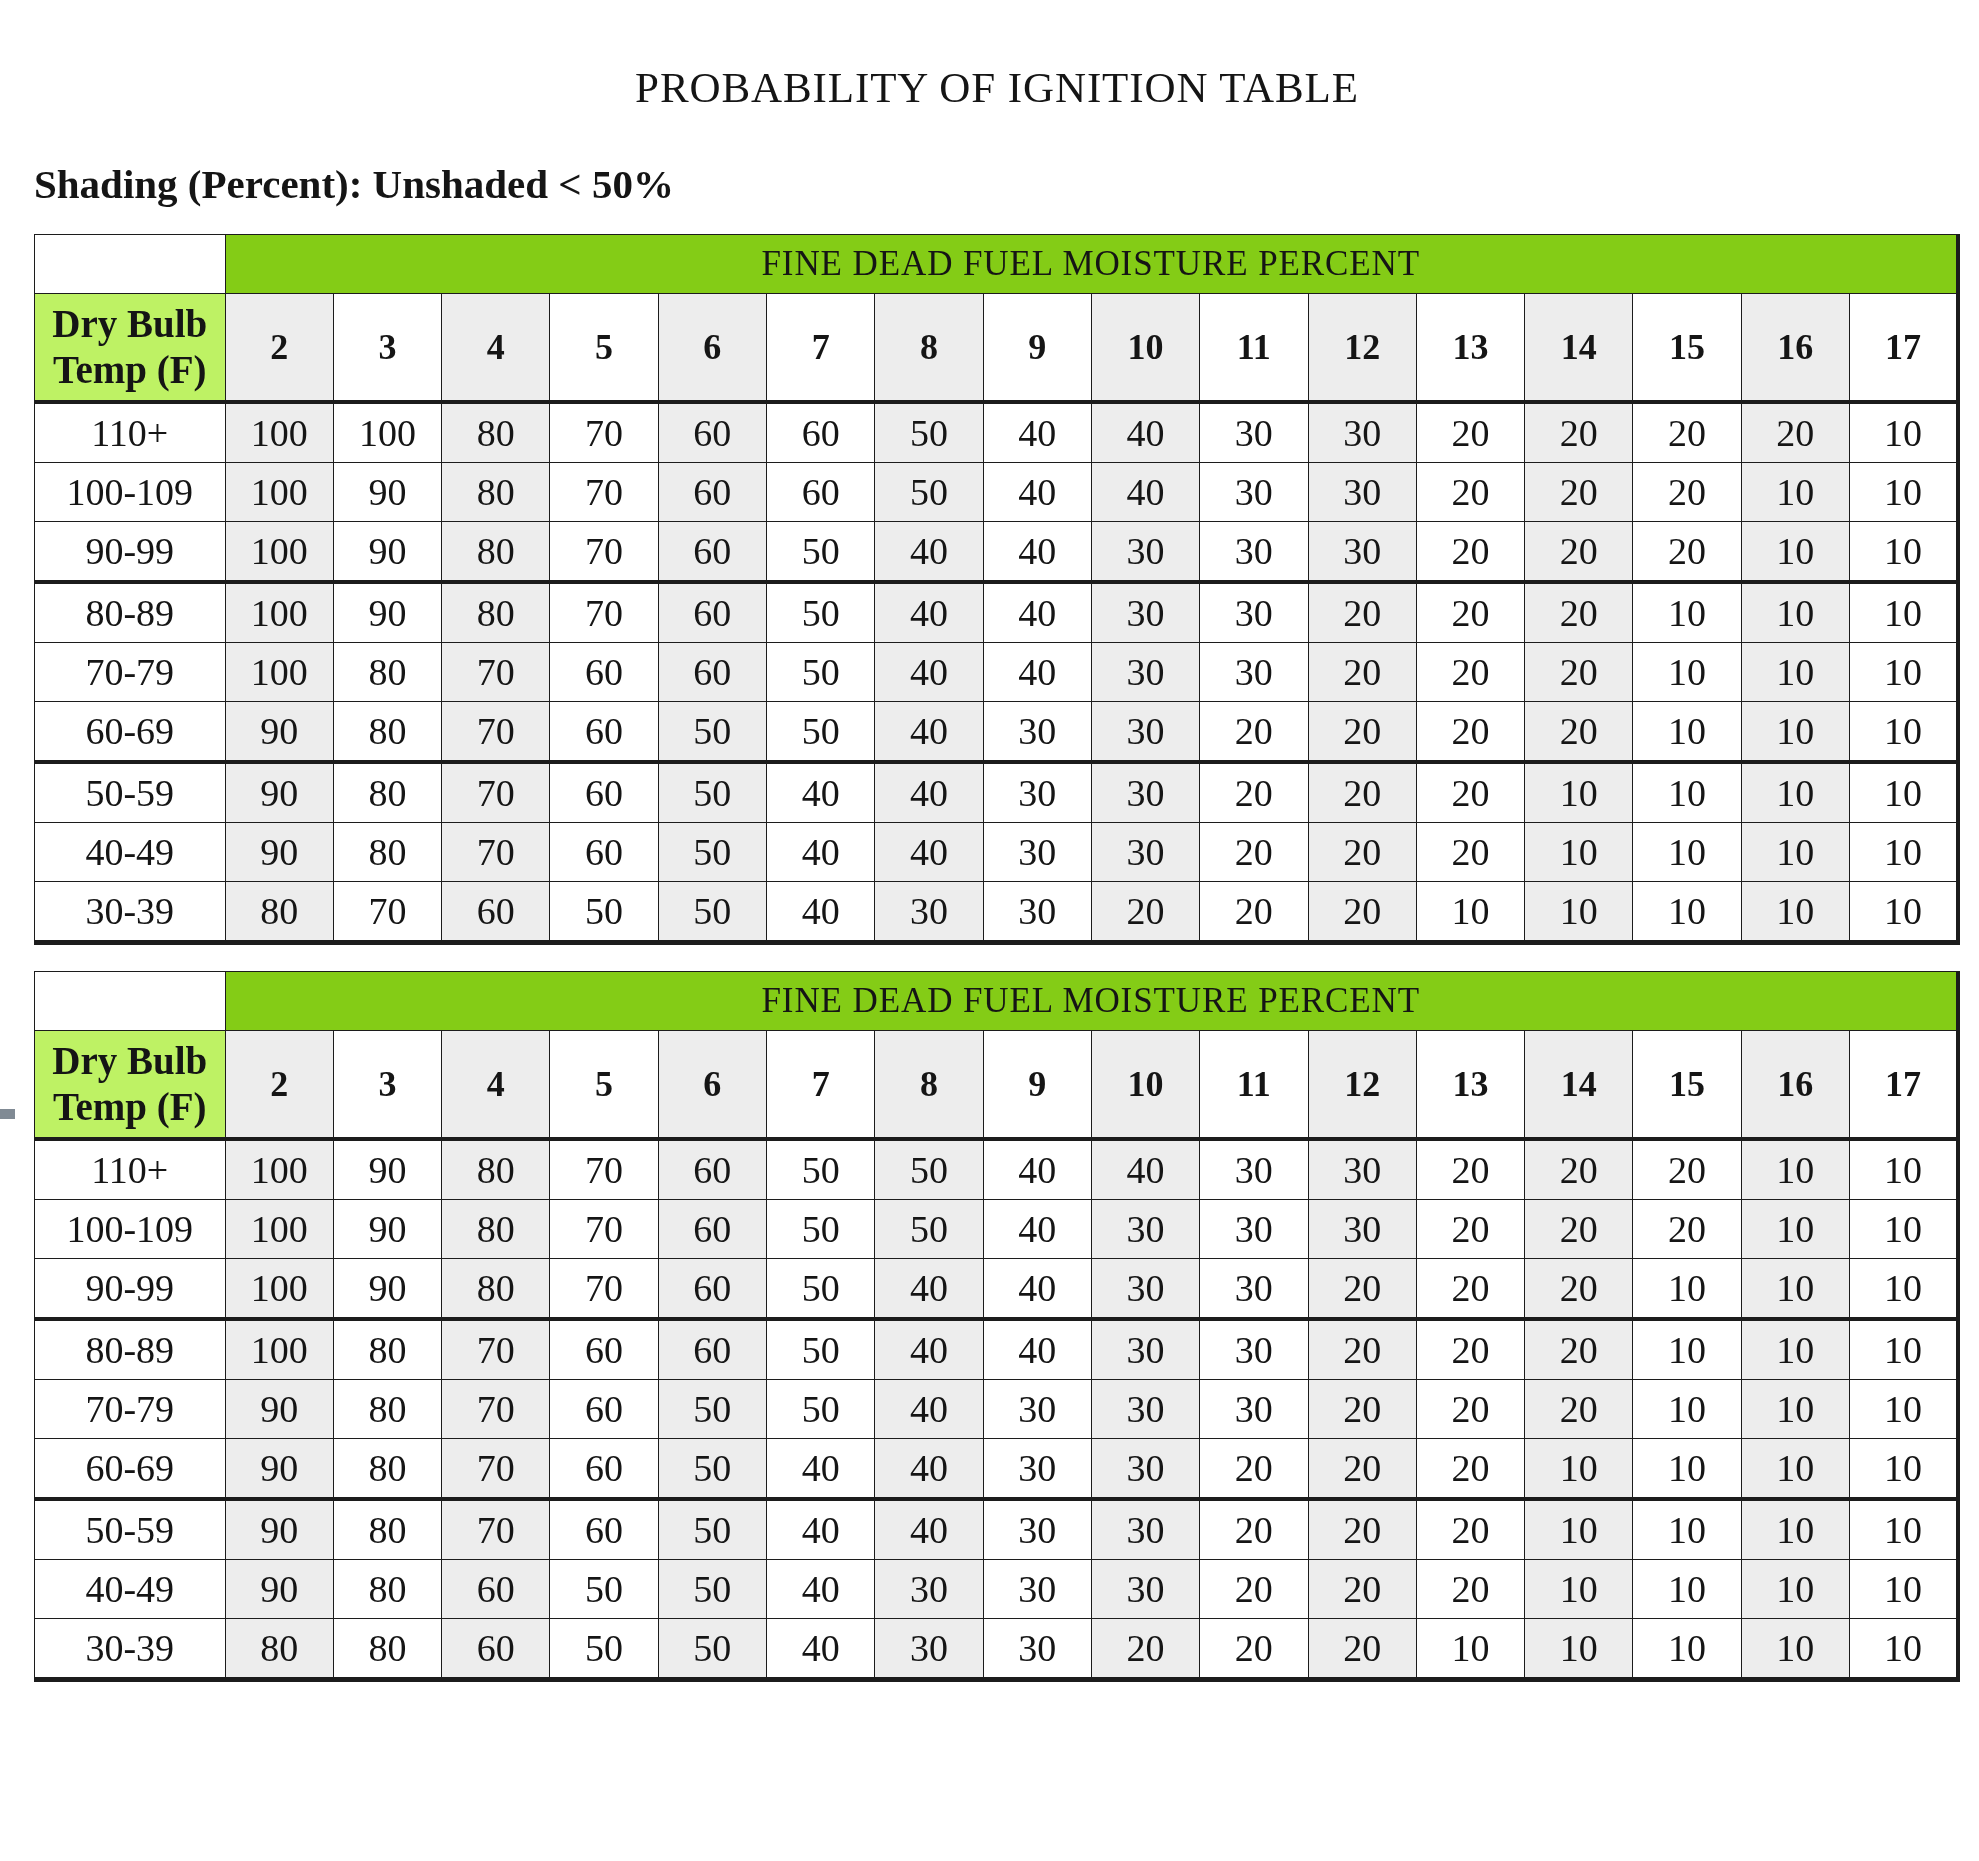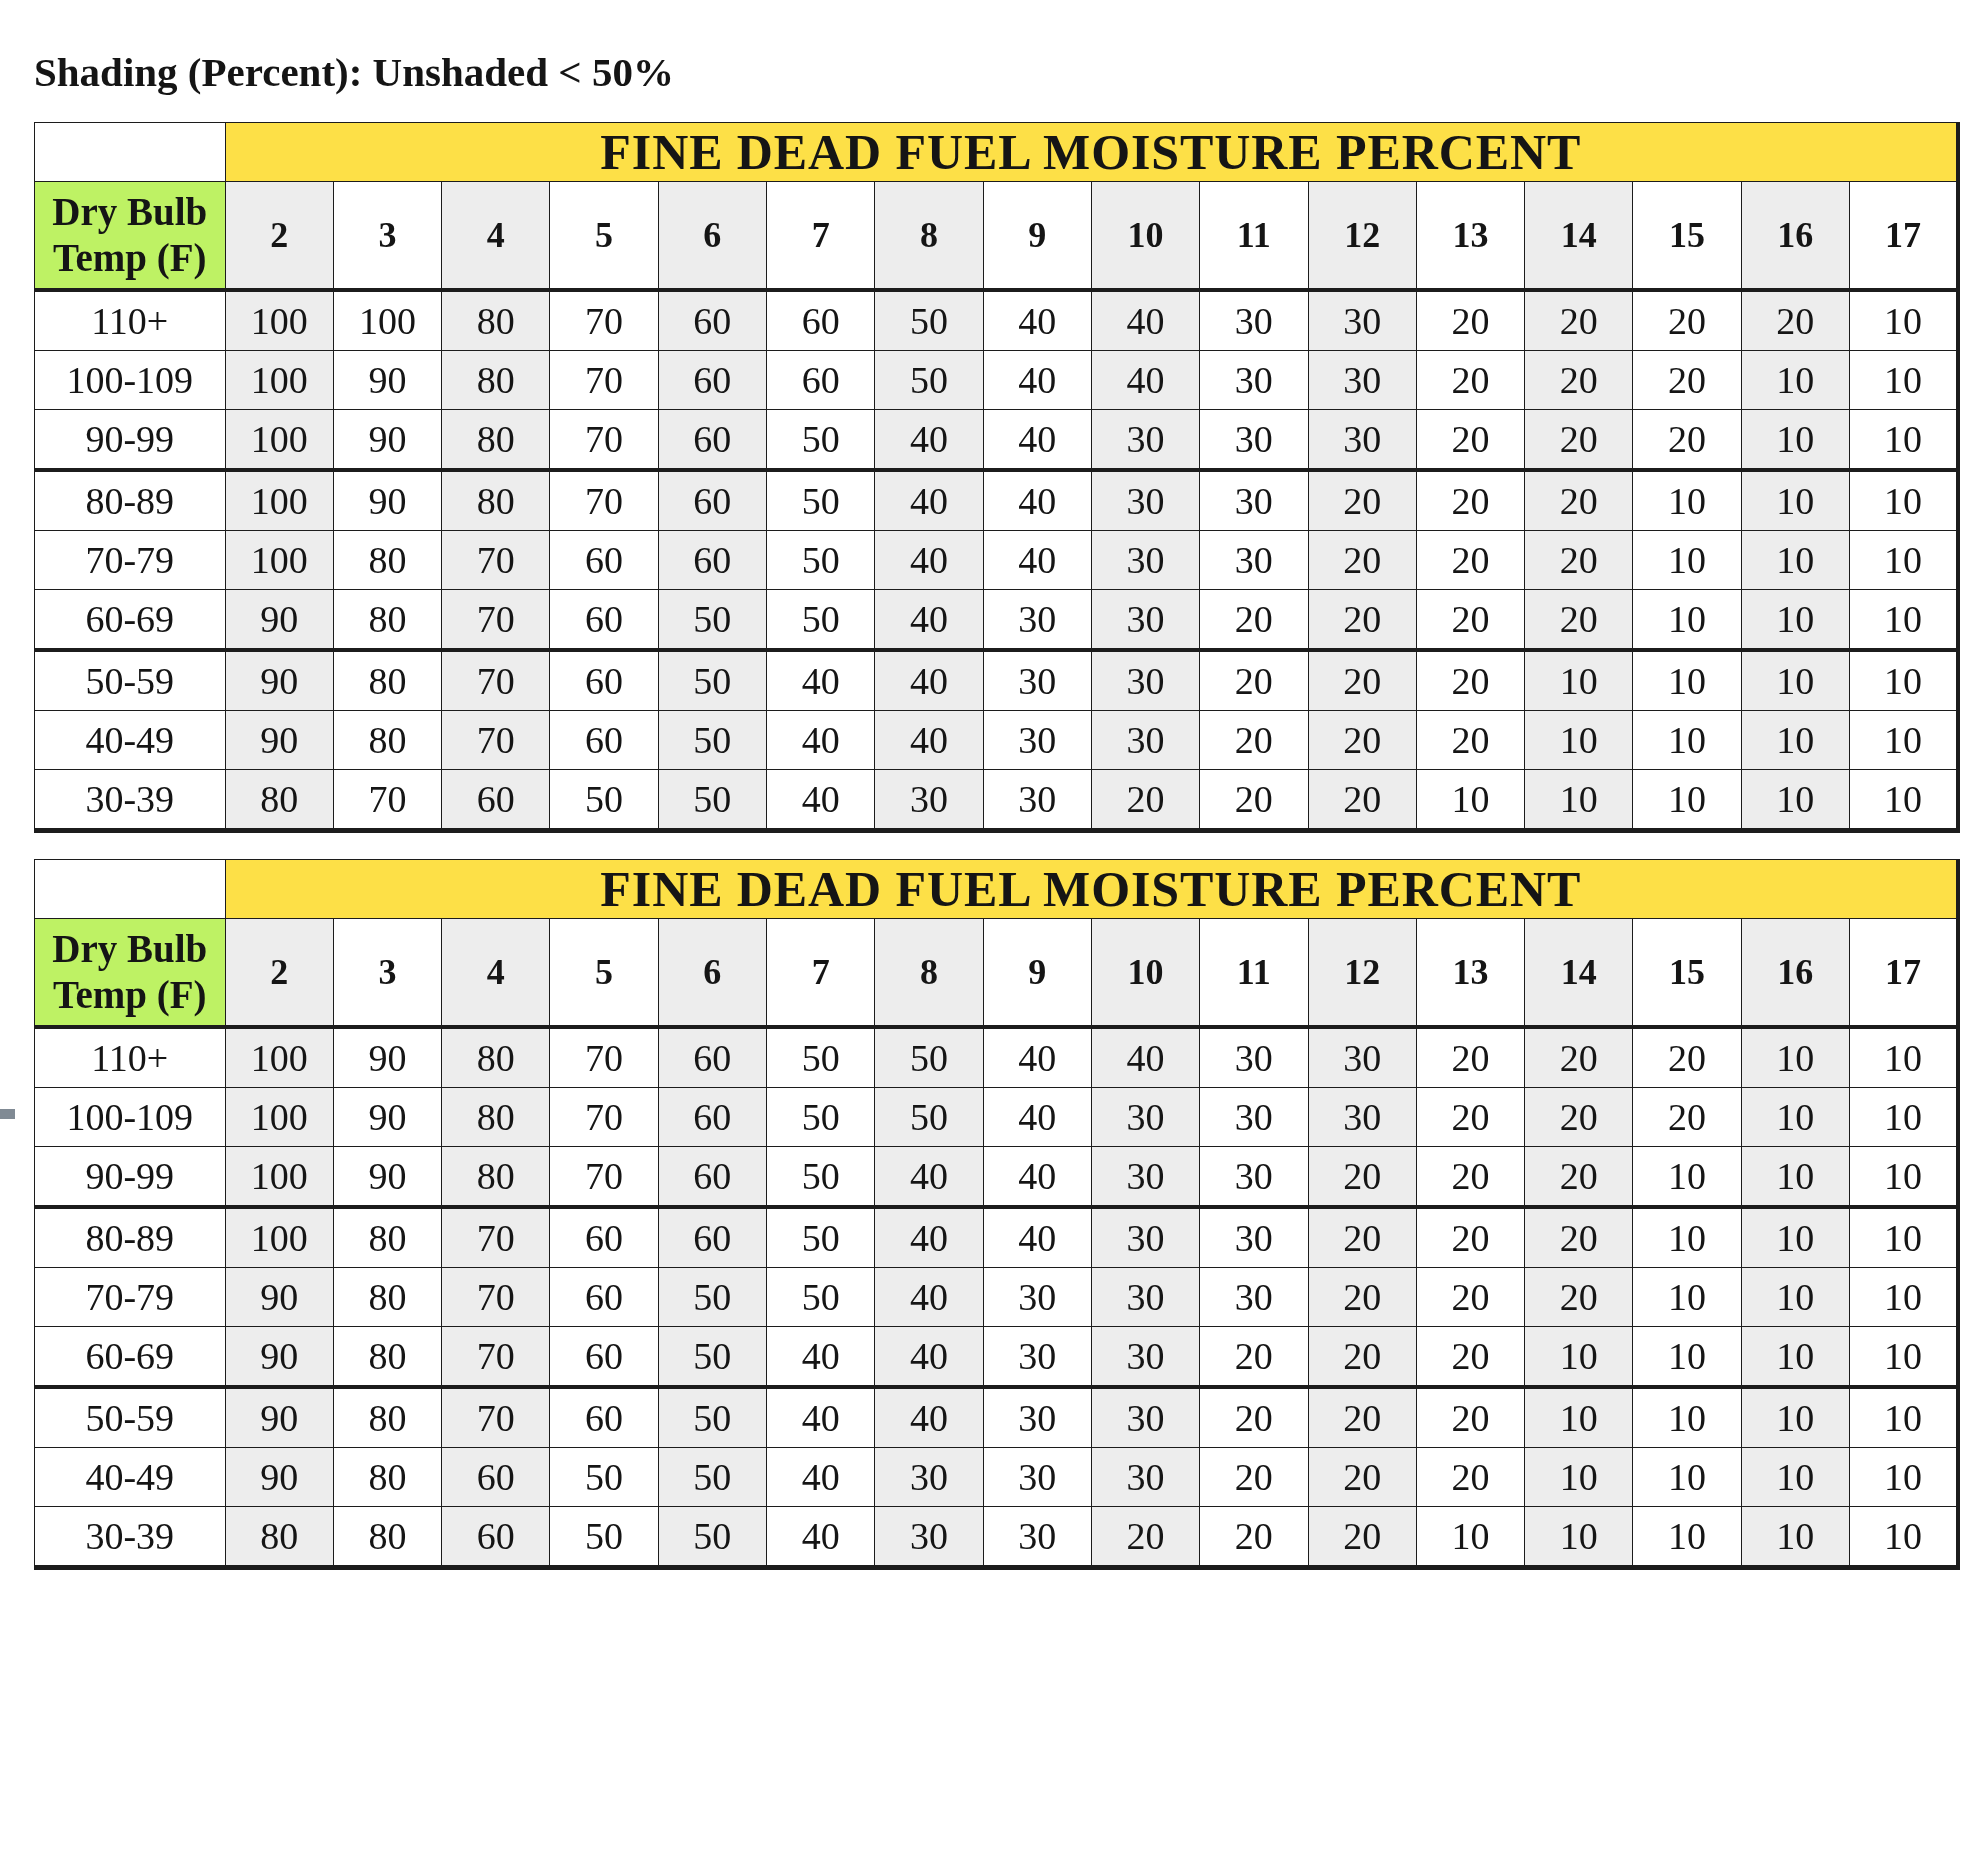--- a/index.html
+++ b/index.html
@@ -53,26 +53,26 @@
   col.c-lbl { width: 190px; }
   col.c-d  { width: 108px; }
 
   
   td.corner {
     border: none;
     background: #ffffff;
   }
   th.span {
     height: 58px;
-    font-size: 50px;
-    font-weight: 700;
+    font-size: 35px;
+    font-weight: 400;
     letter-spacing: 0.9px;
     border-top: 5.1px solid #1c1c1c;
     border-right: 4.3px solid #1c1c1c;
-    background: #fde047;
+    background: #84cc16;
     white-space: nowrap;
   }
   th.dry {
     height: 106px;
     font-size: 39px;
     font-weight: 700;
     line-height: 1.18;
     white-space: pre-line;
     border-left: 4.3px solid #1c1c1c;
     border-bottom: 4.3px solid #1c1c1c;
@@ -105,20 +105,21 @@
     width: 14.6px;
     height: 10.3px;
     background: #808a94;
   }
 </style>
 </head>
 <body>
 
 <div class="page">
 
+  <h1 class="main-title">PROBABILITY OF IGNITION TABLE</h1>
 
   <h2 class="subtitle">Shading (Percent): Unshaded &lt; 50%</h2>
 
   <table class="pit">
     <colgroup>
       <col class="c-lbl">
       <col class="c-d">
         <col class="c-d">
         <col class="c-d">
         <col class="c-d">

